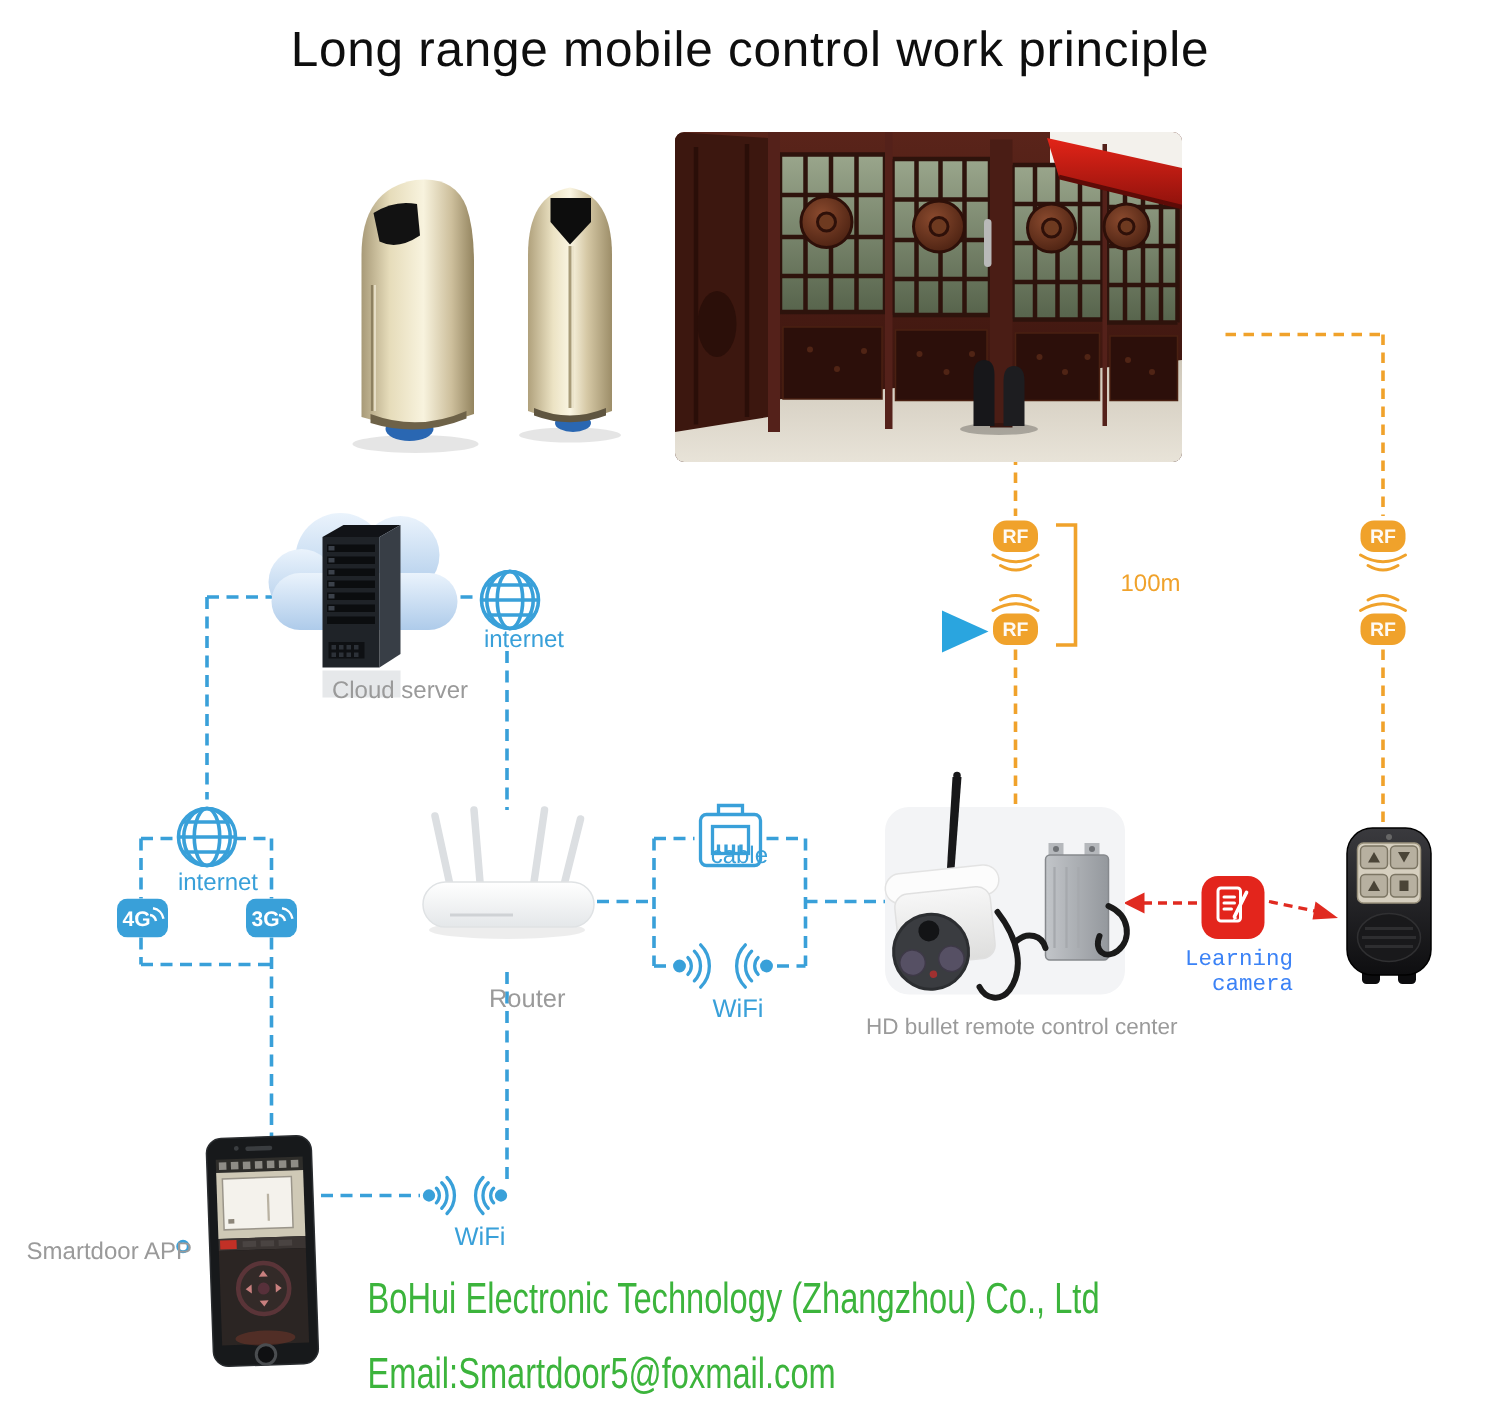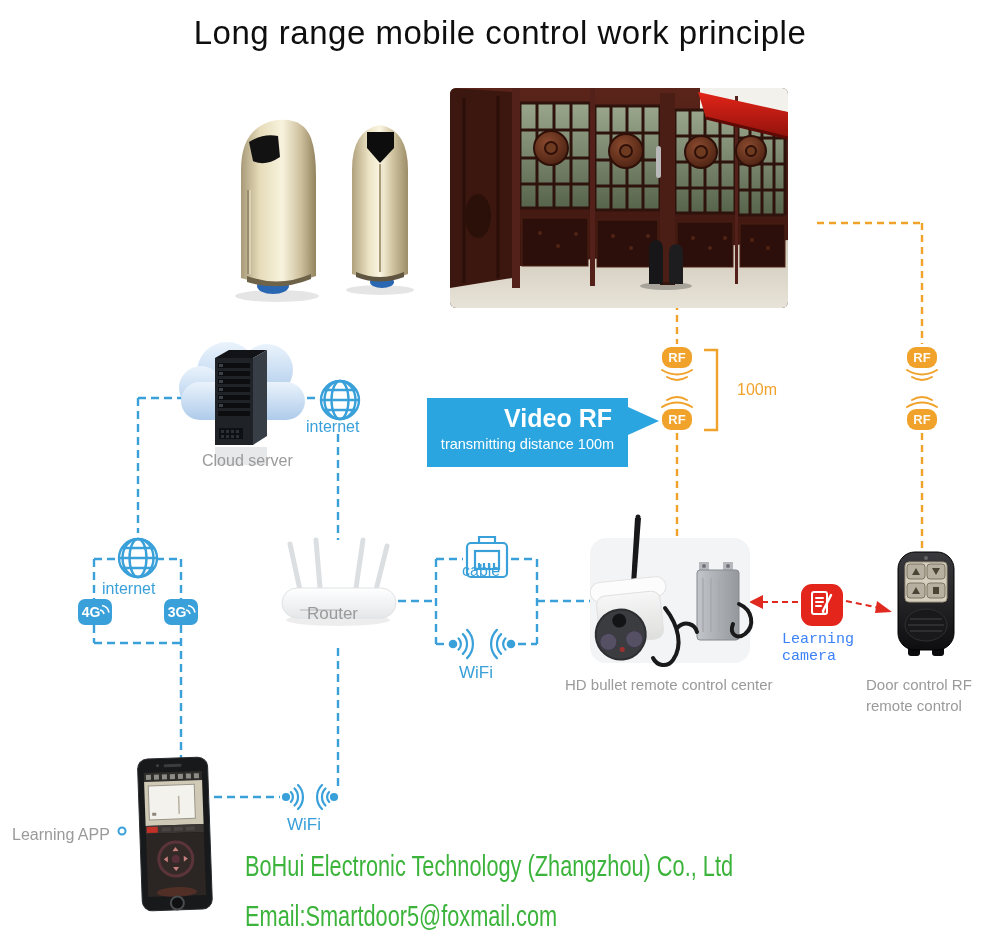--- a/index.html
+++ b/index.html
@@ -1,24 +1,24 @@
 <!DOCTYPE html>
 <html><head>
 <meta charset="utf-8">
 <style>
   html,body{margin:0;padding:0;background:#fff;}
   .stage{position:relative;width:1000px;height:952px;background:#fff;overflow:hidden;
          font-family:"Liberation Sans","DejaVu Sans",sans-serif;padding-left:36px;}
   .abs{position:absolute;}
   .title{left:0;top:14px;width:1000px;text-align:center;font-size:33px;color:#0e0e0e;
          font-weight:500;letter-spacing:.5px;}
-  .lbl{position:absolute;text-align:left;color:#9A9A9A;}
+  .lbl{position:absolute;text-align:right;color:#9A9A9A;}
   .lbl.teal{color:#39A0D9;}
   .lbl.red{color:#3b82f6;font-family:Liberation Mono, monospace;}
-  .lbl.orange{color:#F0A22B;text-align:center;}
+  .lbl.orange{color:#F0A22B;text-align:right;}
   .f15{font-size:15px;} .f16{font-size:16px;} .f17{font-size:17px;}
   .banner{left:427px;top:398px;width:201px;height:69px;background:#2AA5DF;color:#fff;}
   .banner .bt{margin-top:6px;padding-right:16px;text-align:right;font-size:25px;font-weight:bold;}
   .banner .bs{margin-top:3px;text-align:center;font-size:14.5px;}
   .banner-arrow{left:628px;top:407px;width:0;height:0;border-left:31px solid #2AA5DF;
                 border-top:14px solid transparent;border-bottom:14px solid transparent;}
   .footer-line{position:absolute;left:245px;color:#3CB43C;font-size:29px;white-space:nowrap;
                transform:scaleX(.75);transform-origin:left center;}
   svg{display:block;}
   .phone-wrap{transform:rotate(-2deg);}
@@ -315,21 +315,21 @@
     <g stroke="#dcdfe2" stroke-width="5" stroke-linecap="round">
       <path d="M20,54 L10,8"></path>
         <path d="M40,52 L36,4"></path>
         <path d="M76,52 L83,4"></path>
         <path d="M96,54 L107,10"></path>
     </g>
     <ellipse cx="58" cy="84" rx="52" ry="6" fill="rgba(0,0,0,0.07)"></ellipse>
     <rect x="2" y="52" width="114" height="30" rx="15" fill="url(#rb)" stroke="#dfe2e4" stroke-width="1"></rect>
     <path d="M20,74 H62" stroke="#cfd2d5" stroke-width="2"></path>
   </svg>
-  <div class="lbl f17" style="left:307px;top:604px;width:70px;z-index:2">Router</div>
+  <div class="lbl f17" style="left:307px;top:656px;width:70px;z-index:2">Router</div>
 
   <svg class="abs" style="left:464px;top:534px;z-index:2" width="46" height="46" viewBox="0 0 46 46">
     <g stroke="#39A0D9" stroke-width="2.2" fill="none">
       <rect x="3" y="9" width="40" height="34" rx="4"></rect>
       <path d="M15,9 V3 H31 V9"></path>
       <rect x="11" y="17" width="24" height="18"></rect>
       <path d="M15,35 V29 M20,35 V29 M25,35 V29 M30,35 V29"></path>
     </g>
   </svg>
   <div class="lbl teal f16" style="left:462px;top:562px;width:50px;z-index:2">cable</div>
@@ -341,24 +341,20 @@
       <path d="M20.9,10.1 a14,14 0 0 1 0,19.8"></path>
       <path d="M25.1,5.9 a20,20 0 0 1 0,28.2"></path>
       <circle cx="69" cy="20" r="3.2" fill="#39A0D9"></circle>
       <path d="M63.4,14.4 a8,8 0 0 0 0,11.2"></path>
       <path d="M59.1,10.1 a14,14 0 0 0 0,19.8"></path>
       <path d="M54.9,5.9 a20,20 0 0 0 0,28.2"></path>
     </g>
   </svg>
   <div class="lbl teal f17" style="left:459px;top:663px;width:50px;z-index:2">WiFi</div>
 
-  <div class="abs banner" style="z-index:3">
-    <div class="bt">Video RF</div>
-    <div class="bs">transmitting distance 100m</div>
-  </div>
   <div class="abs banner-arrow" style="z-index:3"></div>
 
   <svg class="abs" style="left:661px;top:346px;z-index:3" width="32" height="23" viewBox="0 0 32 23">
     <rect x="1" y="1" width="30" height="21" rx="9" fill="#F0A22B"></rect>
     <text x="16" y="16" text-anchor="middle" font-size="13" font-weight="bold" fill="#fff" opacity=".95">RF</text>
   </svg>
   <svg class="abs" style="left:661px;top:408px;z-index:3" width="32" height="23" viewBox="0 0 32 23">
     <rect x="1" y="1" width="30" height="21" rx="9" fill="#F0A22B"></rect>
     <text x="16" y="16" text-anchor="middle" font-size="13" font-weight="bold" fill="#fff" opacity=".95">RF</text>
   </svg>
@@ -443,24 +439,20 @@
     </g>
     <g fill="#4a4437">
       <polygon points="28,20 24,27 32,27"></polygon>
         <polygon points="48,27 44,20 52,20"></polygon>
       <polygon points="28,39 24,46 32,46"></polygon>
         <rect x="45" y="39" width="6" height="7"></rect>
     </g>
     <ellipse cx="38" cy="77" rx="21" ry="16" fill="#19191b" stroke="#303032"></ellipse>
     <path d="M22,71 H54 M20,77 H56 M22,83 H54" stroke="#2e2e30" stroke-width="2"></path>
   </svg>
-  <div class="lbl f15" style="left:866px;top:674px;width:124px;line-height:21px;z-index:2">
-    <span style="display:block">Door control RF</span>
-    <span style="display:block">remote control</span>
-  </div>
 
   <div class="abs phone-wrap" style="left:136px;top:756px;z-index:2">
     <svg width="80" height="160" viewBox="0 0 80 160">
       <rect x="4" y="2" width="70" height="152" rx="10" fill="#17191b" stroke="#2a2d30"></rect>
       <rect x="30" y="8" width="18" height="3" rx="1.5" fill="#3a3d40"></rect>
       <circle cx="24" cy="9" r="1.6" fill="#3a3d40"></circle>
       <rect x="10" y="16" width="58" height="9" fill="#2e2d2a"></rect>
       <g fill="#8e8c86">
         <rect x="12" y="18" width="5" height="5"></rect>
           <rect x="20" y="18" width="5" height="5"></rect>
@@ -485,21 +477,21 @@
       <g fill="#c9807f">
         <polygon points="39,91 36,95 42,95"></polygon>
           <polygon points="39,115 36,111 42,111"></polygon>
         <polygon points="27,103 31,100 31,106"></polygon>
           <polygon points="51,103 47,100 47,106"></polygon>
       </g>
       <ellipse cx="39" cy="136" rx="20" ry="5" fill="rgba(170,70,45,0.3)"></ellipse>
       <circle cx="39" cy="147" r="6.5" fill="#0f1012" stroke="#4a4d50" stroke-width="2"></circle>
     </svg>
   </div>
-  <div class="lbl f16" style="left:12px;top:826px;width:116px;z-index:2">Learning APP</div>
+  <div class="lbl f16" style="left:12px;top:826px;width:116px;z-index:2">Smartdoor APP</div>
 
   <svg class="abs" style="left:276px;top:777px;z-index:2" width="70" height="40" viewBox="0 0 70 40">
     <g stroke="#39A0D9" stroke-width="2.2" fill="none" stroke-linecap="round">
       <circle cx="10" cy="20" r="3" fill="#39A0D9"></circle>
       <path d="M14.9,15.1 a7,7 0 0 1 0,9.8"></path>
       <path d="M18.5,11.5 a12,12 0 0 1 0,17"></path>
       <path d="M22,8 a17,17 0 0 1 0,24"></path>
       <circle cx="58" cy="20" r="3" fill="#39A0D9"></circle>
       <path d="M53.1,15.1 a7,7 0 0 0 0,9.8"></path>
       <path d="M49.5,11.5 a12,12 0 0 0 0,17"></path>

